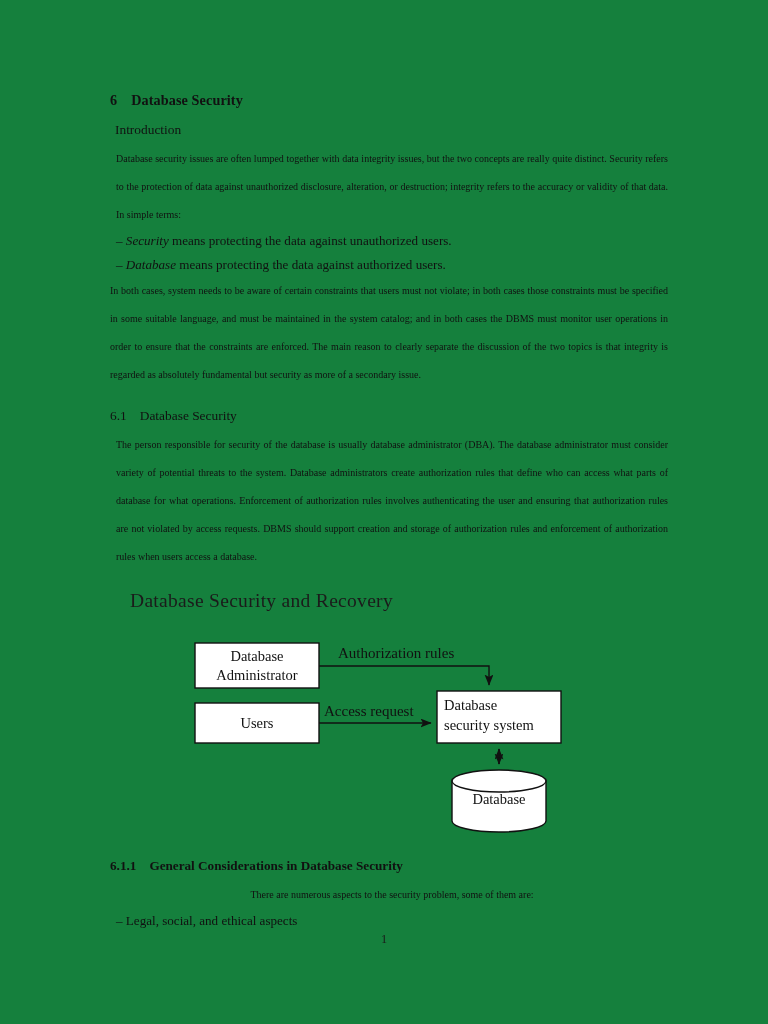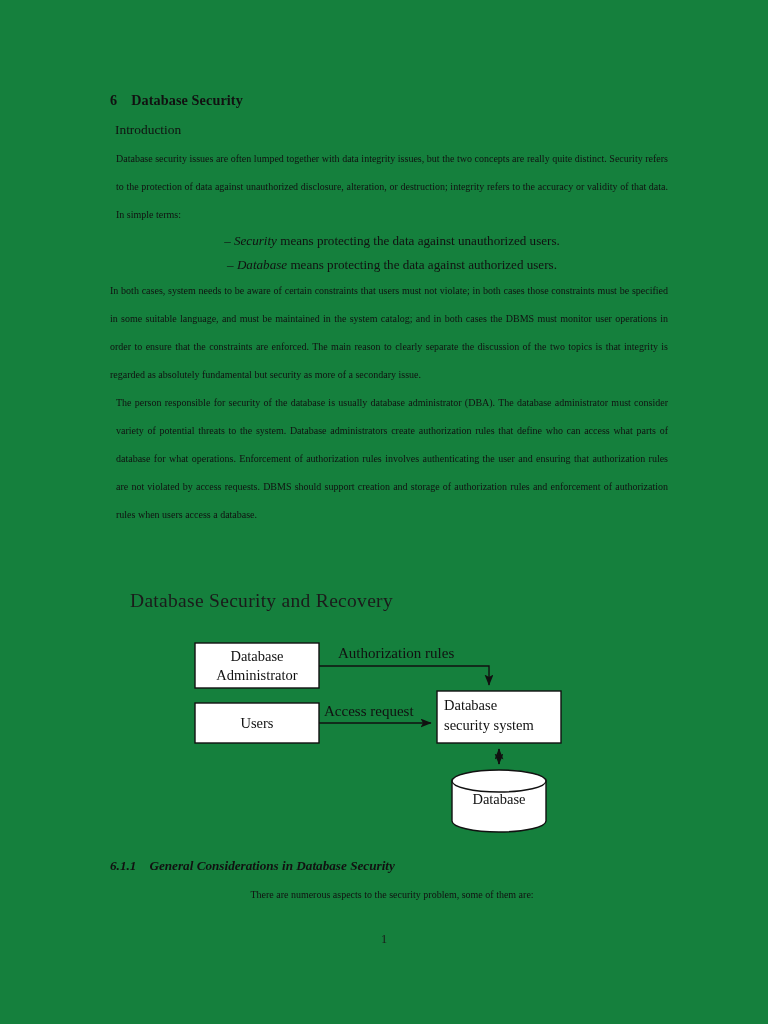--- a/index.html
+++ b/index.html
@@ -44,35 +44,34 @@
     margin: 0 0 6px 5px;
     line-height: 1.25;
   }
   h2.sub-title .num { margin-right: 13px; }
 
   h3.subsub-title {
     font-size: 13.2px;
     font-weight: bold;
     margin: 0 0 6px 0;
     line-height: 1.25;
-    font-style: italic;
   }
   h3.subsub-title .num { margin-right: 13px; }
 
   p.body {
     font-size: 10px;
     line-height: 28px;
     margin: 0;
     text-align: justify;
     text-justify: inter-word;
   }
   p.indent { padding-left: 6px; }
   p.noj { text-align: center; }
 
-  .bullet { font-size: 13.1px; line-height: 24.2px; padding-left: 6px; text-align: center; }
+  .bullet { font-size: 13.1px; line-height: 24.2px; padding-left: 6px; }
   .bullet i { font-style: italic; }
 
   .blk { margin-bottom: 0; }
 
   
   .figure {
     position: absolute;
     left: 110px;
     top: 590px;
     width: 560px;
@@ -133,20 +132,23 @@
     </div>
 
     <div class="bullet">
       <span>–</span>
       <i>Database</i>
       <span>means protecting the data against authorized users.</span>
     </div>
 
     <p class="body blk" style="margin-top:0">In both cases, system needs to be aware of certain constraints that users must not violate; in both cases those constraints must be specified in some suitable language, and must be maintained in the system catalog; and in both cases the DBMS must monitor user operations in order to ensure that the constraints are enforced. The main reason to clearly separate the discussion of the two topics is that integrity is regarded as absolutely fundamental but security as more of a secondary issue.</p>
 
+    <h2 class="sub-title" style="margin-top:19px;margin-left:0">
+      <span class="num">6.1</span><span>Database Security</span>
+    </h2>
 
     <p class="body indent">The person responsible for security of the database is usually database administrator (DBA). The database administrator must consider variety of potential threats to the system. Database administrators create authorization rules that define who can access what parts of database for what operations. Enforcement of authorization rules involves authenticating the user and ensuring that authorization rules are not violated by access requests. DBMS should support creation and storage of authorization rules and enforcement of authorization rules when users access a database.</p>
 
   </div>
 
   <div class="figure">
 
     <div class="fig-title">Database Security and Recovery</div>
 
     <svg class="fig-svg" width="560" height="255" viewBox="0 0 560 255">
@@ -197,17 +199,18 @@
         <text class="node-text" x="389" y="214" text-anchor="middle">Database</text>
       </g>
     </svg>
   </div>
 
   <div class="col" style="top:858px">
     <h3 class="subsub-title">
       <span class="num">6.1.1</span><span>General Considerations in Database Security</span>
     </h3>
     <p class="body noj indent">There are numerous aspects to the security problem, some of them are:</p>
+    <div class="bullet">– Legal, social, and ethical aspects</div>
   </div>
 
   <div class="page-number">1</div>
 
 </div>
 
 </body></html>

